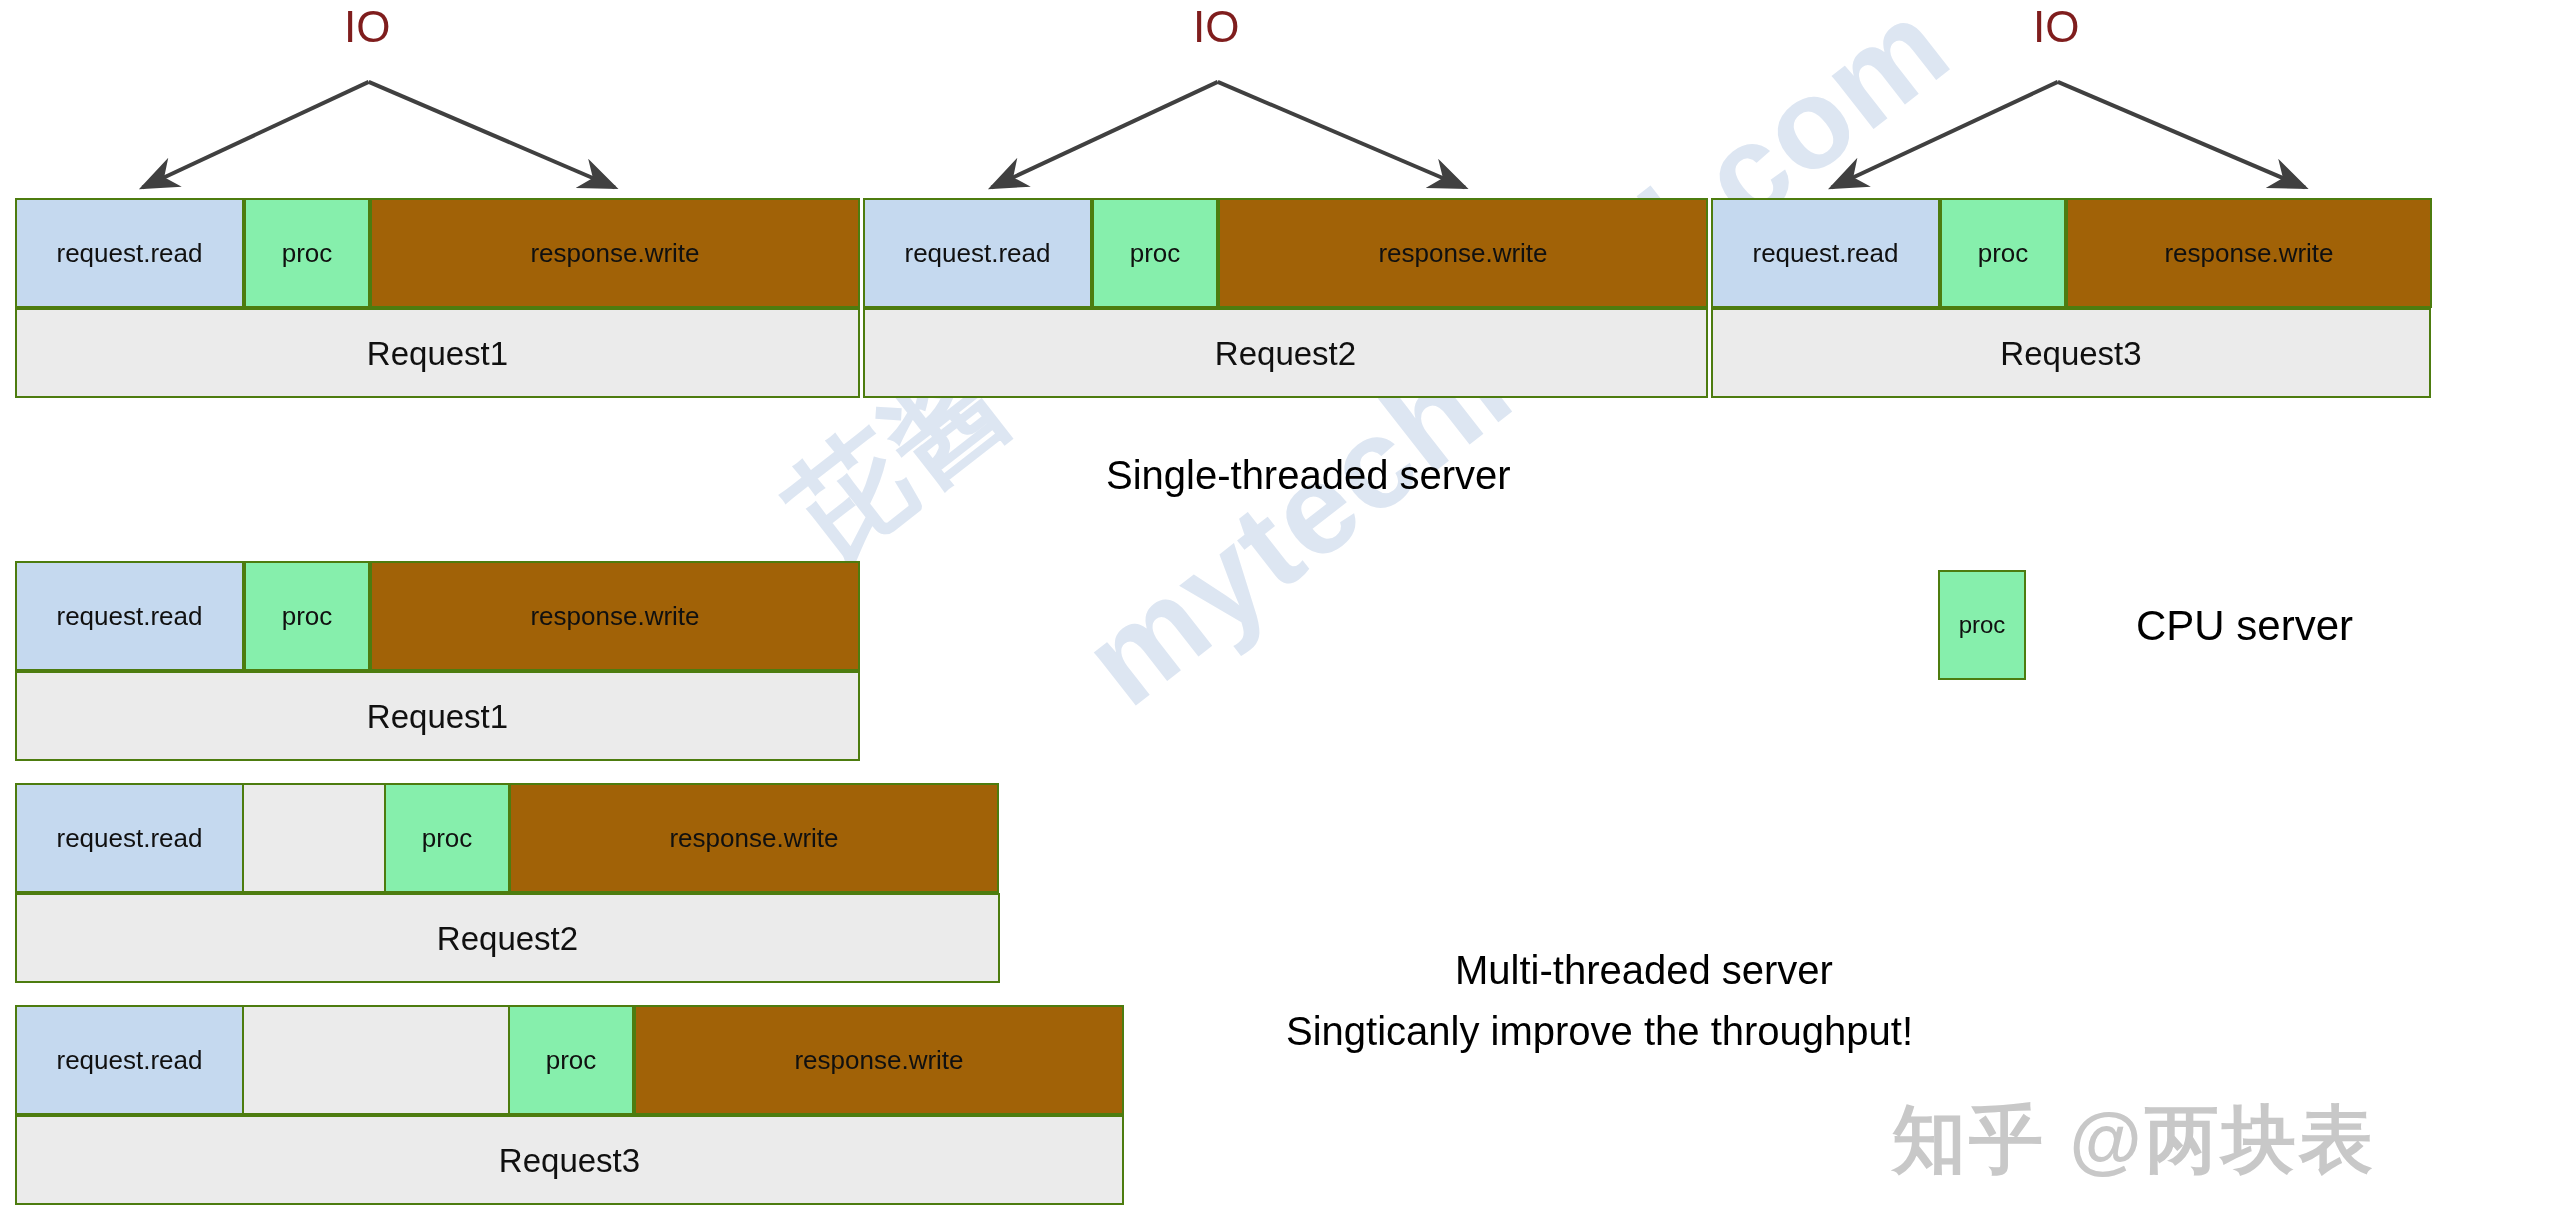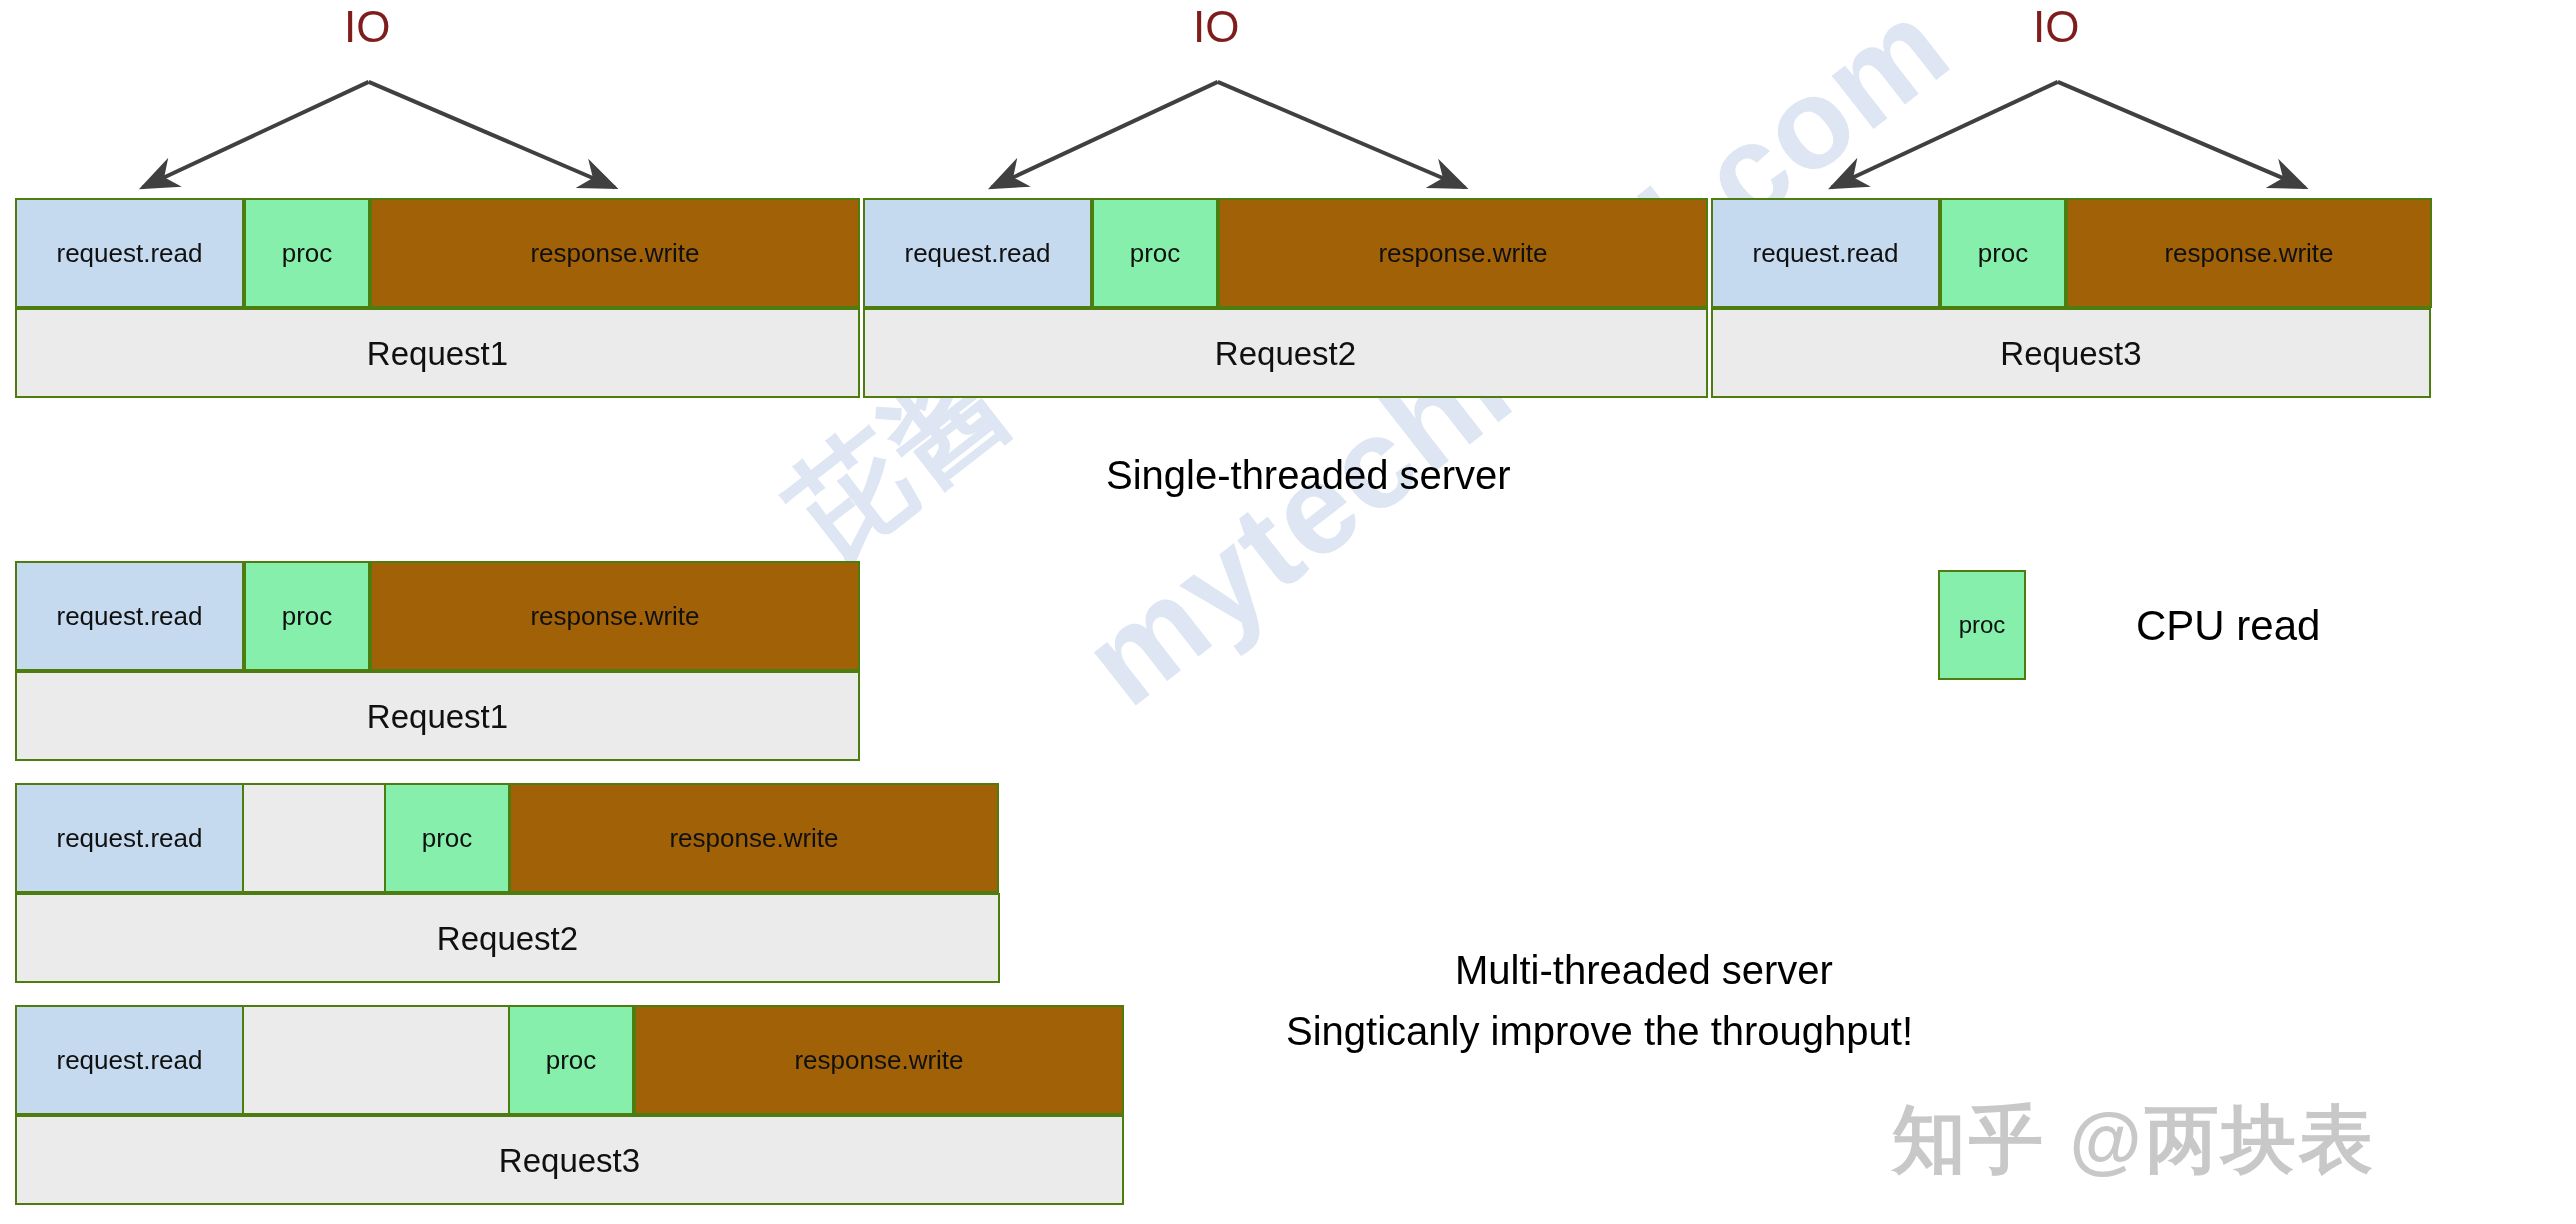--- a/index.html
+++ b/index.html
@@ -165,19 +165,19 @@
     <div class="blk label" style="left:15px; top:893px; width:985px; height:90px;">Request2</div>
 
     <div class="blk read" style="left:15px; top:1005px; width:229px; height:110px;">request.read</div>
     <div class="blk gap" style="left:244px; top:1005px; width:264px; height:110px; border-left:none; border-right:none;"></div>
     <div class="blk proc" style="left:508px; top:1005px; width:126px; height:110px;">proc</div>
     <div class="blk write" style="left:634px; top:1005px; width:490px; height:110px;">response.write</div>
     <div class="blk label" style="left:15px; top:1115px; width:1109px; height:90px;">Request3</div>
   </div>
 
   <div class="blk proc" style="left:1938px; top:570px; width:88px; height:110px; font-size:24px;">proc</div>
-  <div class="legend-text" style="left:2136px; top:602px;">CPU read</div>
+  <div class="legend-text" style="left:2136px; top:602px;">CPU server</div>
 
   <div class="caption multi" style="left:1455px; top:945px;">Multi-threaded server</div>
   <div class="caption multi" style="left:1286px; top:1006px;">Singticanly improve the throughput!</div>
 
 </div>
 
 
 </body></html>

